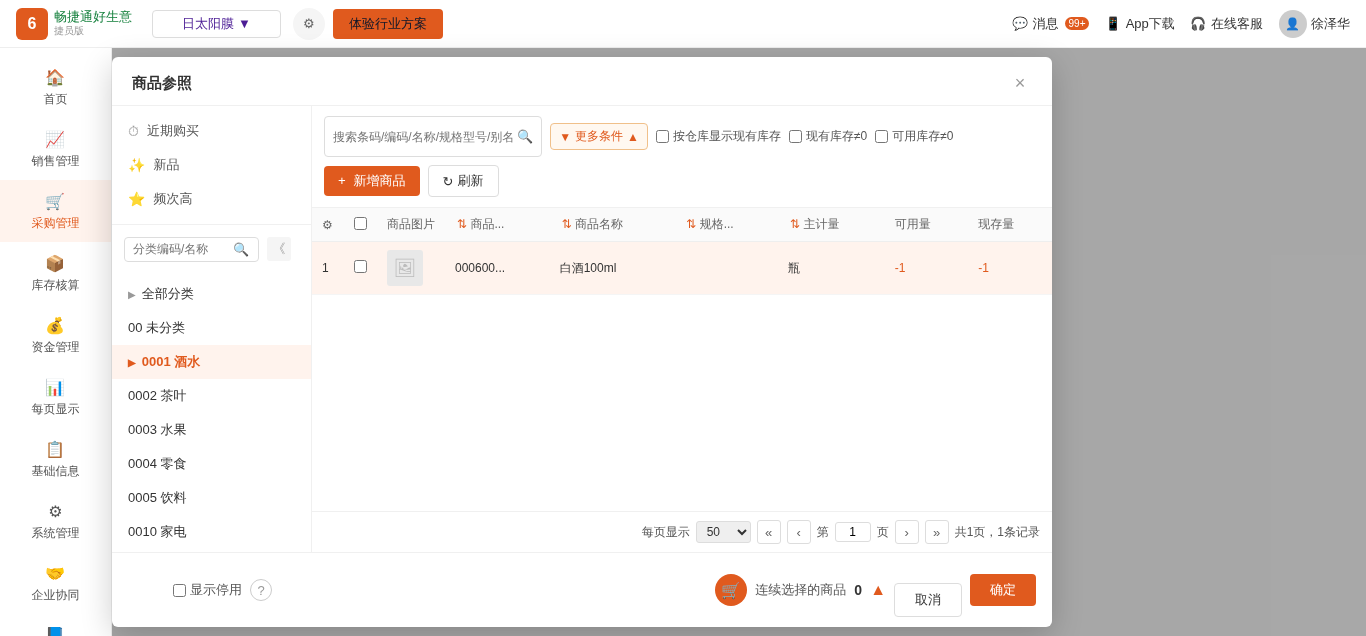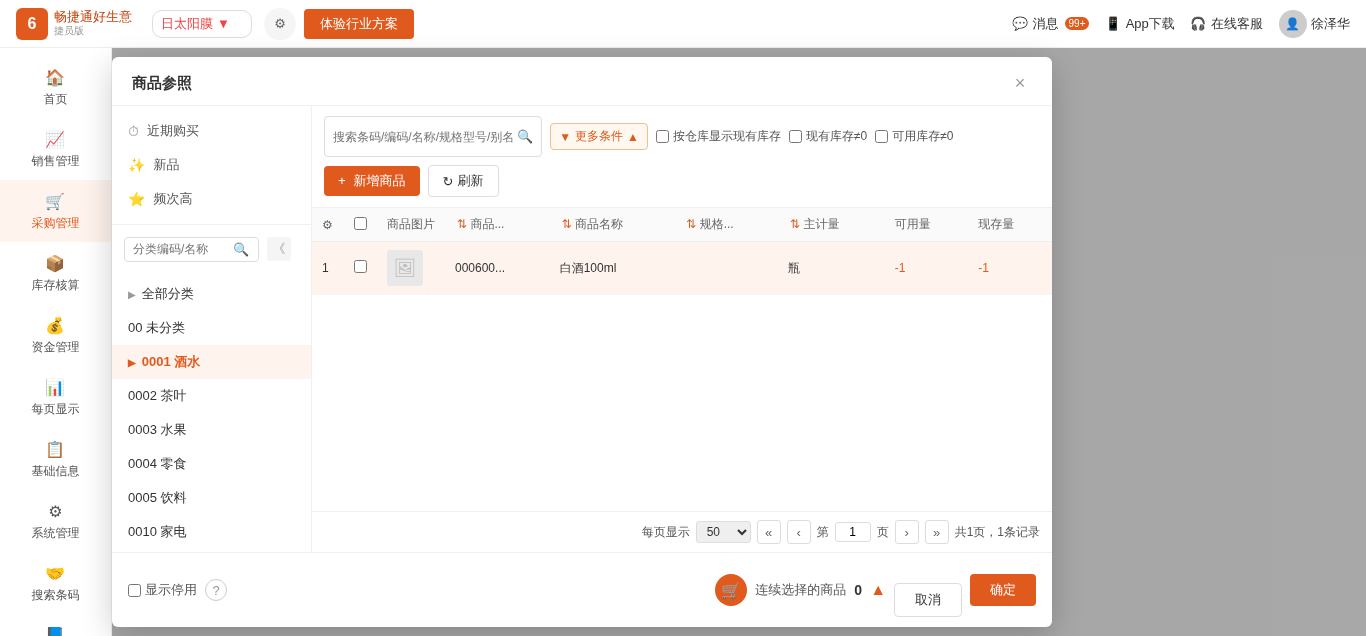--- a/index.html
+++ b/index.html
@@ -22,34 +22,34 @@
       margin-right: 20px;
     }
     .logo-icon {
       width: 32px; height: 32px;
       background: #e05a1e;
       border-radius: 6px;
       display: flex; align-items: center; justify-content: center;
       color: white; font-weight: bold; font-size: 16px;
       margin-right: 6px;
     }
-    .logo-text { font-size: 13px; color: #c2410c; line-height: 1.2; }
+    .logo-text { font-size: 13px; color: #15803d; line-height: 1.2; }
     .logo-sub { font-size: 10px; color: #999; }
     .nav-dropdown {
       display: flex; align-items: center; gap: 4px;
-      padding: 4px 8px; border: 1px solid #ddd; border-radius: 10px;
-      cursor: pointer; color: #ef4444; margin-right: 12px; min-width: 100px;
+      padding: 4px 29px; border: 1px solid #ddd; border-radius: 4px;
+      cursor: pointer; color: #4c1d95; margin-right: 12px; min-width: 100px;
     }
     .nav-settings-btn {
       width: 32px; height: 32px; border-radius: 50%;
       background: #f5f5f5; display: flex; align-items: center; justify-content: center;
       cursor: pointer; color: #666; margin-right: 8px;
     }
     .trial-btn {
-      background: #e05a1e; color: #ffffff; padding: 6px 16px;
+      background: #e05a1e; color: #0f172a; padding: 6px 16px;
       border-radius: 4px; cursor: pointer; border: none; font-size: 13px;
     }
     .nav-right {
       margin-left: auto; display: flex; align-items: center; gap: 16px;
     }
     .nav-right-item {
       display: flex; align-items: center; gap: 4px; color: #333; cursor: pointer; font-size: 13px;
     }
     .badge {
       background: #e05a1e; color: white; border-radius: 10px;
@@ -240,21 +240,21 @@
     .page-input {
       width: 36px; text-align: center; border: 1px solid #ddd; border-radius: 3px;
       padding: 2px 4px; font-size: 12px; font-family: inherit;
     }
 
     
     .modal-footer {
       display: flex; align-items: center; padding: 10px 16px;
       border-top: 1px solid #f0f0f0; gap: 8px;
     }
-    .footer-check { display: flex; align-items: center; gap: 4px; font-size: 13px; color: #555; }
+    .footer-check { display: flex; align-items: center; gap: 4px; font-size: 13px; color: #555; margin-left: 45px; }
     .cart-area {
       display: flex; align-items: center; gap: 8px; margin-left: auto;
     }
     .cart-icon-wrap {
       width: 32px; height: 32px; background: #e05a1e; border-radius: 50%;
       display: flex; align-items: center; justify-content: center; color: white; font-size: 16px;
       cursor: pointer;
     }
     .cart-label { color: #555; font-size: 13px; }
     .cart-count { color: #333; font-size: 14px; font-weight: bold; }
@@ -345,21 +345,21 @@
     <div class="sidebar-item">
       <span class="sidebar-item-icon">📋</span>
       <span>基础信息</span>
     </div>
     <div class="sidebar-item">
       <span class="sidebar-item-icon">⚙</span>
       <span>系统管理</span>
     </div>
     <div class="sidebar-item">
       <span class="sidebar-item-icon">🤝</span>
-      <span>搜索条码</span>
+      <span>企业协同</span>
     </div>
     <div class="sidebar-item">
       <span class="sidebar-item-icon">📘</span>
 
     </div>
 
   </div>
 
   <div class="content-area">
 

